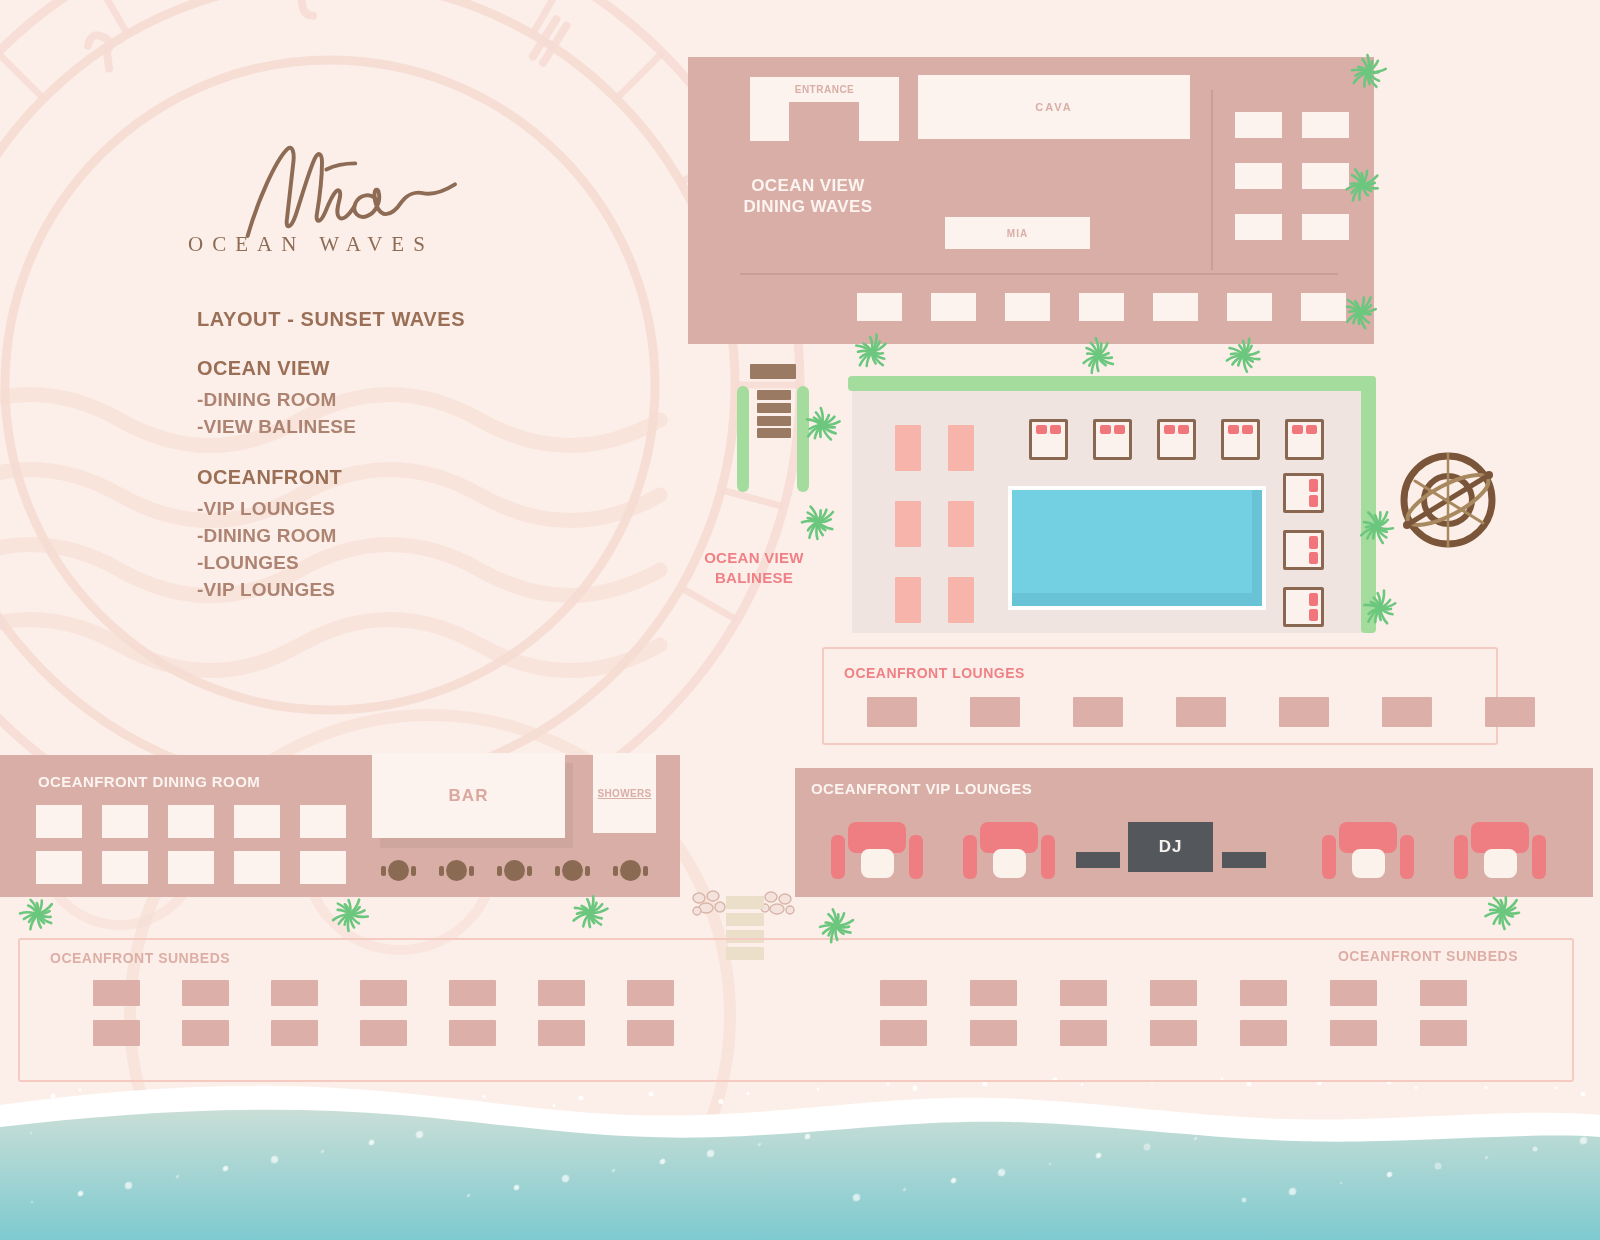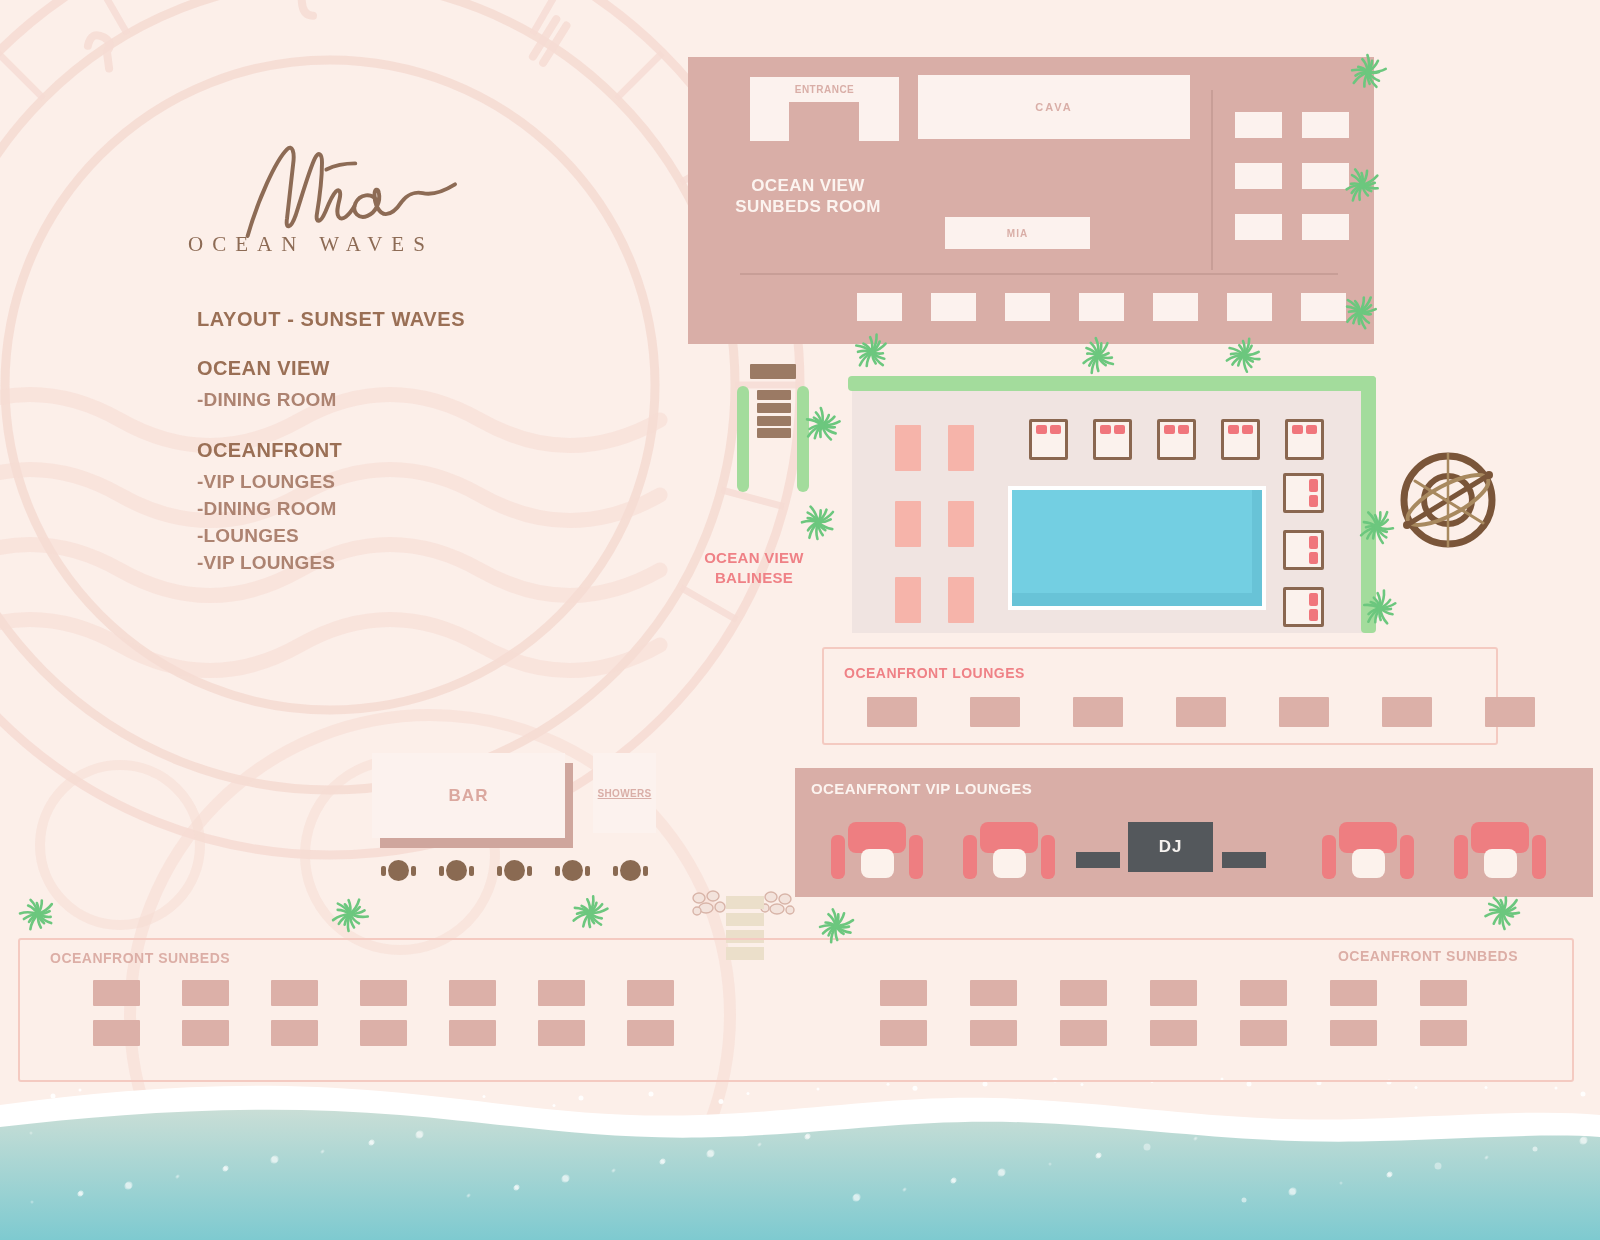--- a/index.html
+++ b/index.html
@@ -241,41 +241,42 @@
       <path d="M 156,72 C 150,62 136,64 131,75 C 127,85 135,93 145,89 C 155,85 160,72 158,63 C 157,57 153,58 153,65 C 153,75 158,87 166,87 C 174,87 180,79 184,73 C 190,65 199,61 208,63 C 220,66 232,61 245,53"></path>
     </g>
   </svg>
   <div class="logo-sub">OCEAN WAVES</div>
 
   <div class="legend">
     <div class="title">LAYOUT - SUNSET WAVES</div>
     <div class="sec">
       <div class="hdr">OCEAN VIEW</div>
       <div class="itm">-DINING ROOM</div>
+      <div class="itm">-VIEW BALINESE</div>
     </div>
     <div class="sec">
       <div class="hdr">OCEANFRONT</div>
       <div class="itm">-VIP LOUNGES</div>
       <div class="itm">-DINING ROOM</div>
       <div class="itm">-LOUNGES</div>
       <div class="itm">-VIP LOUNGES</div>
     </div>
   </div>
 
   <div class="bld layer" style="left:688px; top:57px; width:686px; height:287px;">
     <div class="whitebox" style="left:230px; top:18px; width:272px; height:64px; display:flex; align-items:center; justify-content:center;">
       <div class="boxlabel" style="font-size:11px; letter-spacing:2px;">CAVA</div>
     </div>
     <div class="whitebox" style="left:62px; top:20px; width:149px; height:64px;">
       <div class="boxlabel" style="font-size:10px; letter-spacing:.5px; padding-top:7px;">ENTRANCE</div>
       <div class="entrance-notch"></div>
     </div>
     <div class="bld-label" style="left:30px; top:118px; width:180px; font-size:17px; text-align:center; line-height:21px;">
       <div>OCEAN VIEW</div>
-      <div>SUNBEDS ROOM</div>
+      <div>DINING WAVES</div>
     </div>
     <div class="whitebox" style="left:257px; top:160px; width:145px; height:32px; display:flex; align-items:center; justify-content:center;">
       <div class="boxlabel" style="font-size:10px; letter-spacing:1px;">MIA</div>
     </div>
     <div class="vline" style="left:523px; top:33px; height:180px;"></div>
     <div class="grid-2x3" style="left:547px; top:55px;">
         <div class="tbl"></div>
         <div class="tbl"></div>
         <div class="tbl"></div>
         <div class="tbl"></div>
@@ -376,20 +377,35 @@
   <div class="lounge-row layer" style="left:867px; top:697px;">
       <div class="loungebed"></div>
       <div class="loungebed"></div>
       <div class="loungebed"></div>
       <div class="loungebed"></div>
       <div class="loungebed"></div>
       <div class="loungebed"></div>
       <div class="loungebed"></div>
     </div>
 
+  <div class="bld layer" style="left:0; top:755px; width:680px; height:142px;">
+    <div class="bld-label" style="left:38px; top:18px; font-size:15px;">OCEANFRONT DINING ROOM</div>
+    <div class="grid-5x2" style="left:36px; top:50px;">
+        <div class="tbl"></div>
+        <div class="tbl"></div>
+        <div class="tbl"></div>
+        <div class="tbl"></div>
+        <div class="tbl"></div>
+        <div class="tbl"></div>
+        <div class="tbl"></div>
+        <div class="tbl"></div>
+        <div class="tbl"></div>
+        <div class="tbl"></div>
+      </div>
+  </div>
   <div class="bar-box layer" style="left:372px; top:753px; width:193px; height:85px;">
     <div class="boxlabel" style="font-size:17px; letter-spacing:1px; color:#dba89f;">BAR</div>
   </div>
   <div class="shower-box layer" style="left:593px; top:753px; width:63px; height:80px;">
     <div class="boxlabel" style="font-size:10px; letter-spacing:.3px;text-decoration:underline;">SHOWERS</div>
   </div>
   <div class="stool-row layer" style="left:388px; top:860px;">
       <div class="stool"></div>
       <div class="stool"></div>
       <div class="stool"></div>

